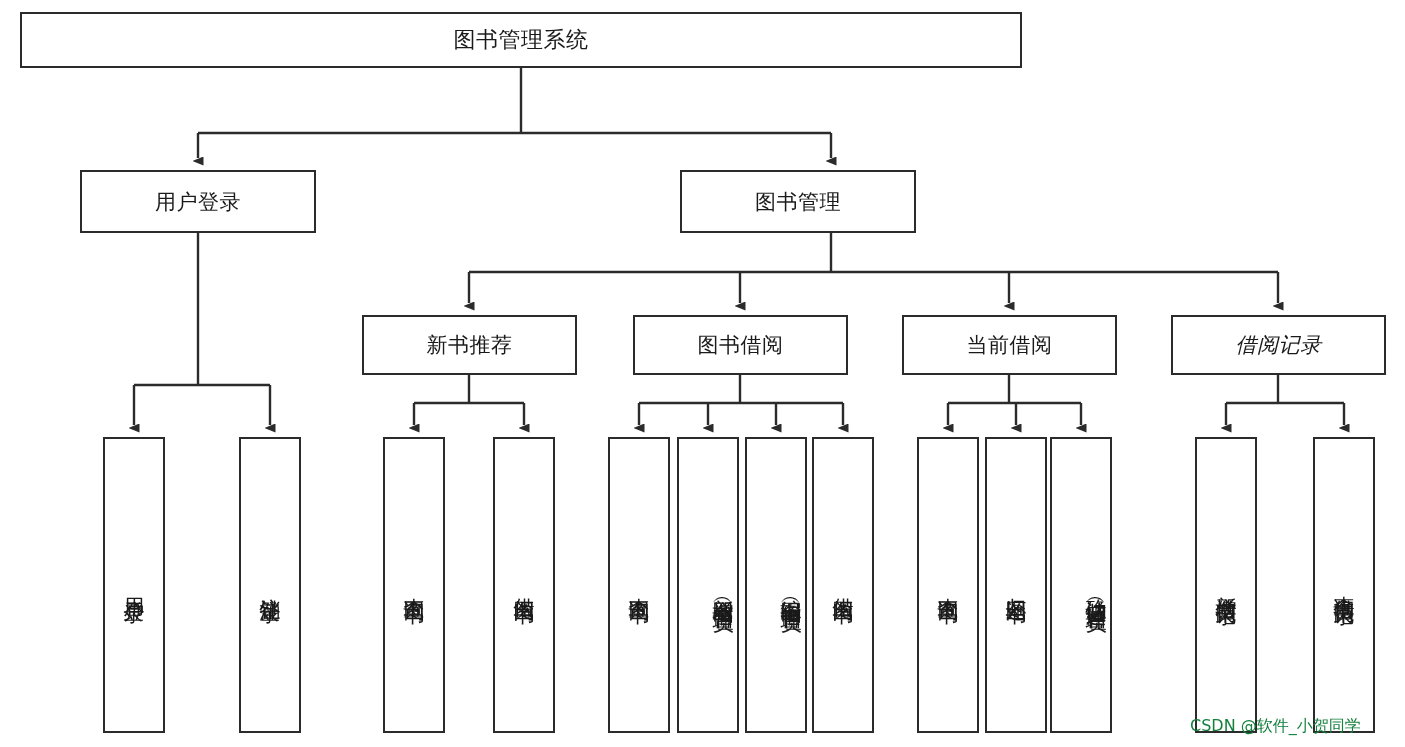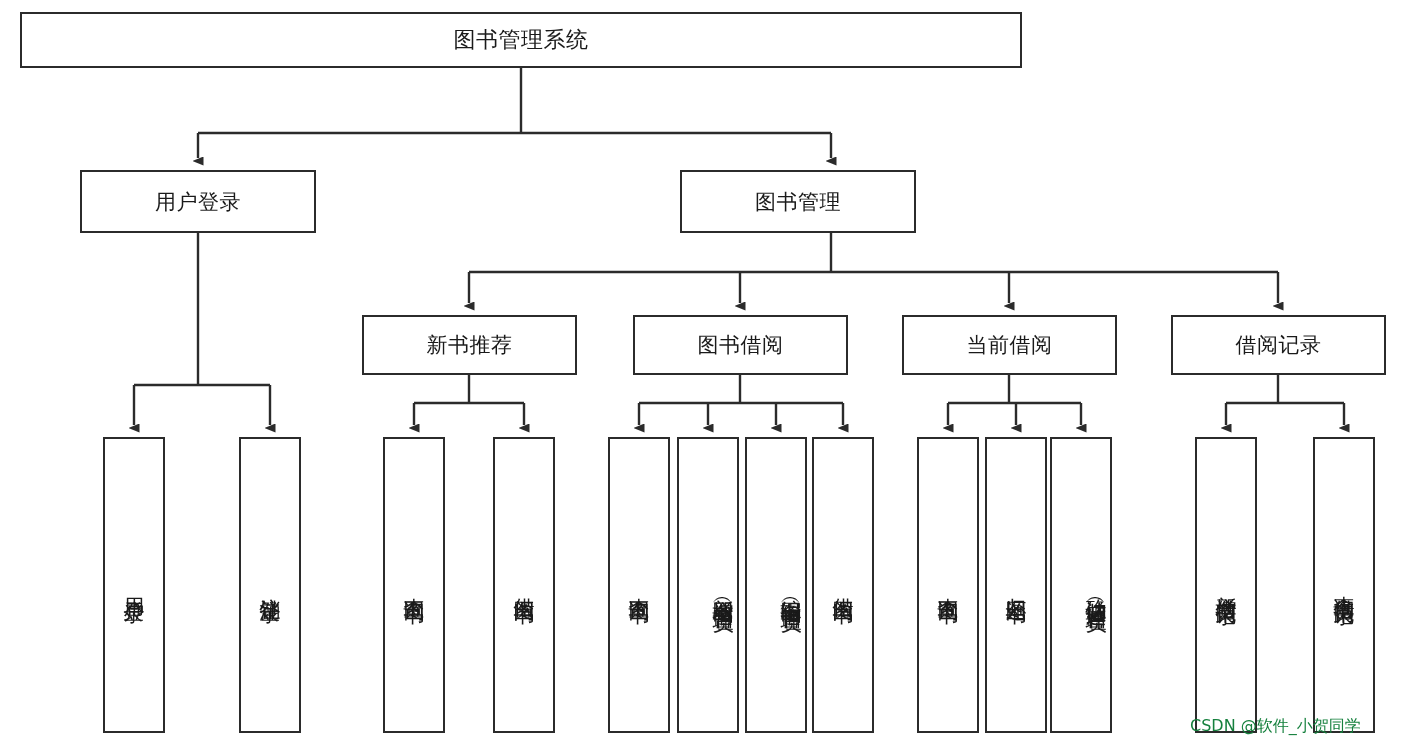--- a/index.html
+++ b/index.html
@@ -135,21 +135,21 @@
 
   <div class="node h" style="left:362px; top:315px; width:215px; height:60px;text-align:center;">
     <span>新书推荐</span>
   </div>
   <div class="node h" style="left:902px; top:315px; width:215px; height:60px;">
     <span>当前借阅</span>
   </div>
   <div class="node h" style="left:633px; top:315px; width:215px; height:60px;">
     <span>图书借阅</span>
   </div>
-  <div class="node h" style="left:1171px; top:315px; width:215px; height:60px;">
+  <div class="node h" style="left:1171px; top:315px; width:215px; height:60px;font-style:italic;">
     <span>借阅记录</span>
   </div>
 
   <div class="node v mid" style="left:103px; top:437px; width:62px; height:296px;">
     <span>用户登录</span>
   </div>
   <div class="node v mid" style="left:239px; top:437px; width:62px; height:296px;">
     <span>注销登录</span>
   </div>
 

